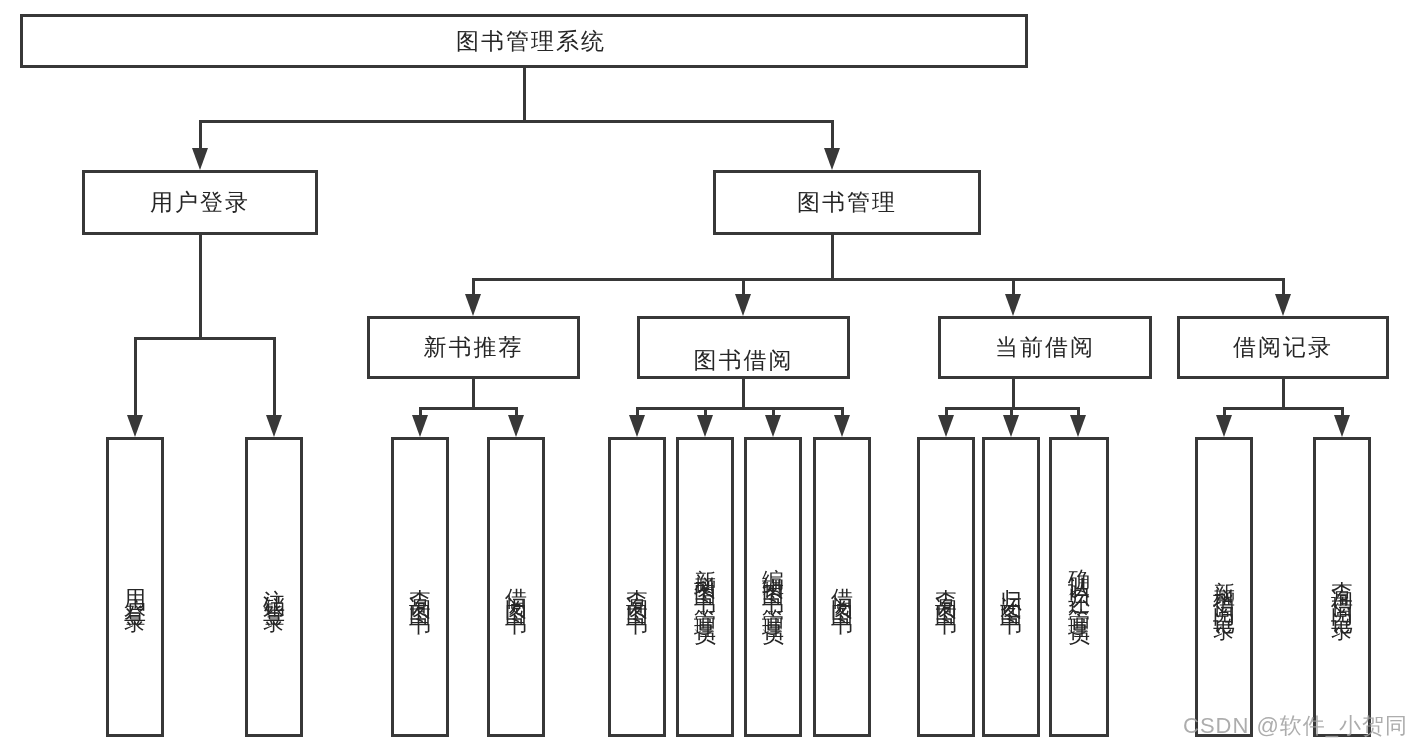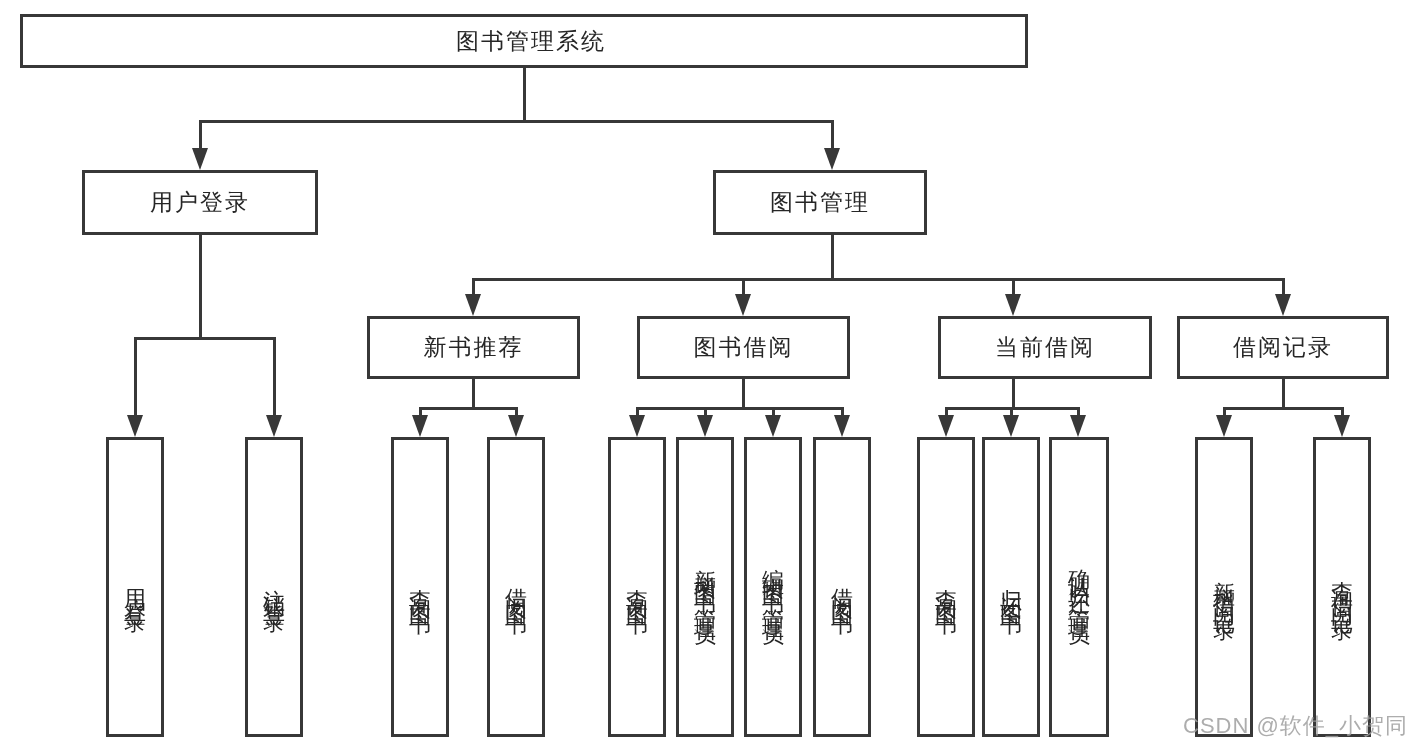--- a/index.html
+++ b/index.html
@@ -102,33 +102,33 @@
       </div>
       <div class="node h" style="left: 82px; top: 170px; width: 236px; height: 65px;">
         <span>用户登录</span>
       </div>
       <div class="node v" style="left: 106px; top: 437px; width: 58px; height: 300px;">
         <span>用户登录</span>
       </div>
       <div class="node v" style="left: 245px; top: 437px; width: 58px; height: 300px;">
         <span>注销登录</span>
       </div>
-      <div class="node h" style="left: 713px; top: 170px; width: 214px; height: 65px;">
+      <div class="node h" style="left: 713px; top: 170px; width: 268px; height: 65px;">
         <span>图书管理</span>
       </div>
       <div class="node h" style="left: 367px; top: 316px; width: 213px; height: 63px;">
         <span>新书推荐</span>
       </div>
       <div class="node v" style="left: 391px; top: 437px; width: 58px; height: 300px;">
         <span>查询图书</span>
       </div>
       <div class="node v" style="left: 487px; top: 437px; width: 58px; height: 300px;">
         <span>借阅图书</span>
       </div>
-      <div class="node h" style="left: 637px; top: 316px; width: 213px; height: 63px;">
+      <div class="node h" style="left: 637px; top: 316px; width: 213px; height: 63px; align-items: flex-end;">
         <span>图书借阅</span>
       </div>
       <div class="node v" style="left: 608px; top: 437px; width: 58px; height: 300px;">
         <span>查询图书</span>
       </div>
       <div class="node v" style="left: 676px; top: 437px; width: 58px; height: 300px;">
         <span>新增图书（管理员）</span>
       </div>
       <div class="node v" style="left: 744px; top: 437px; width: 58px; height: 300px;">
         <span>编辑图书（管理员）</span>

